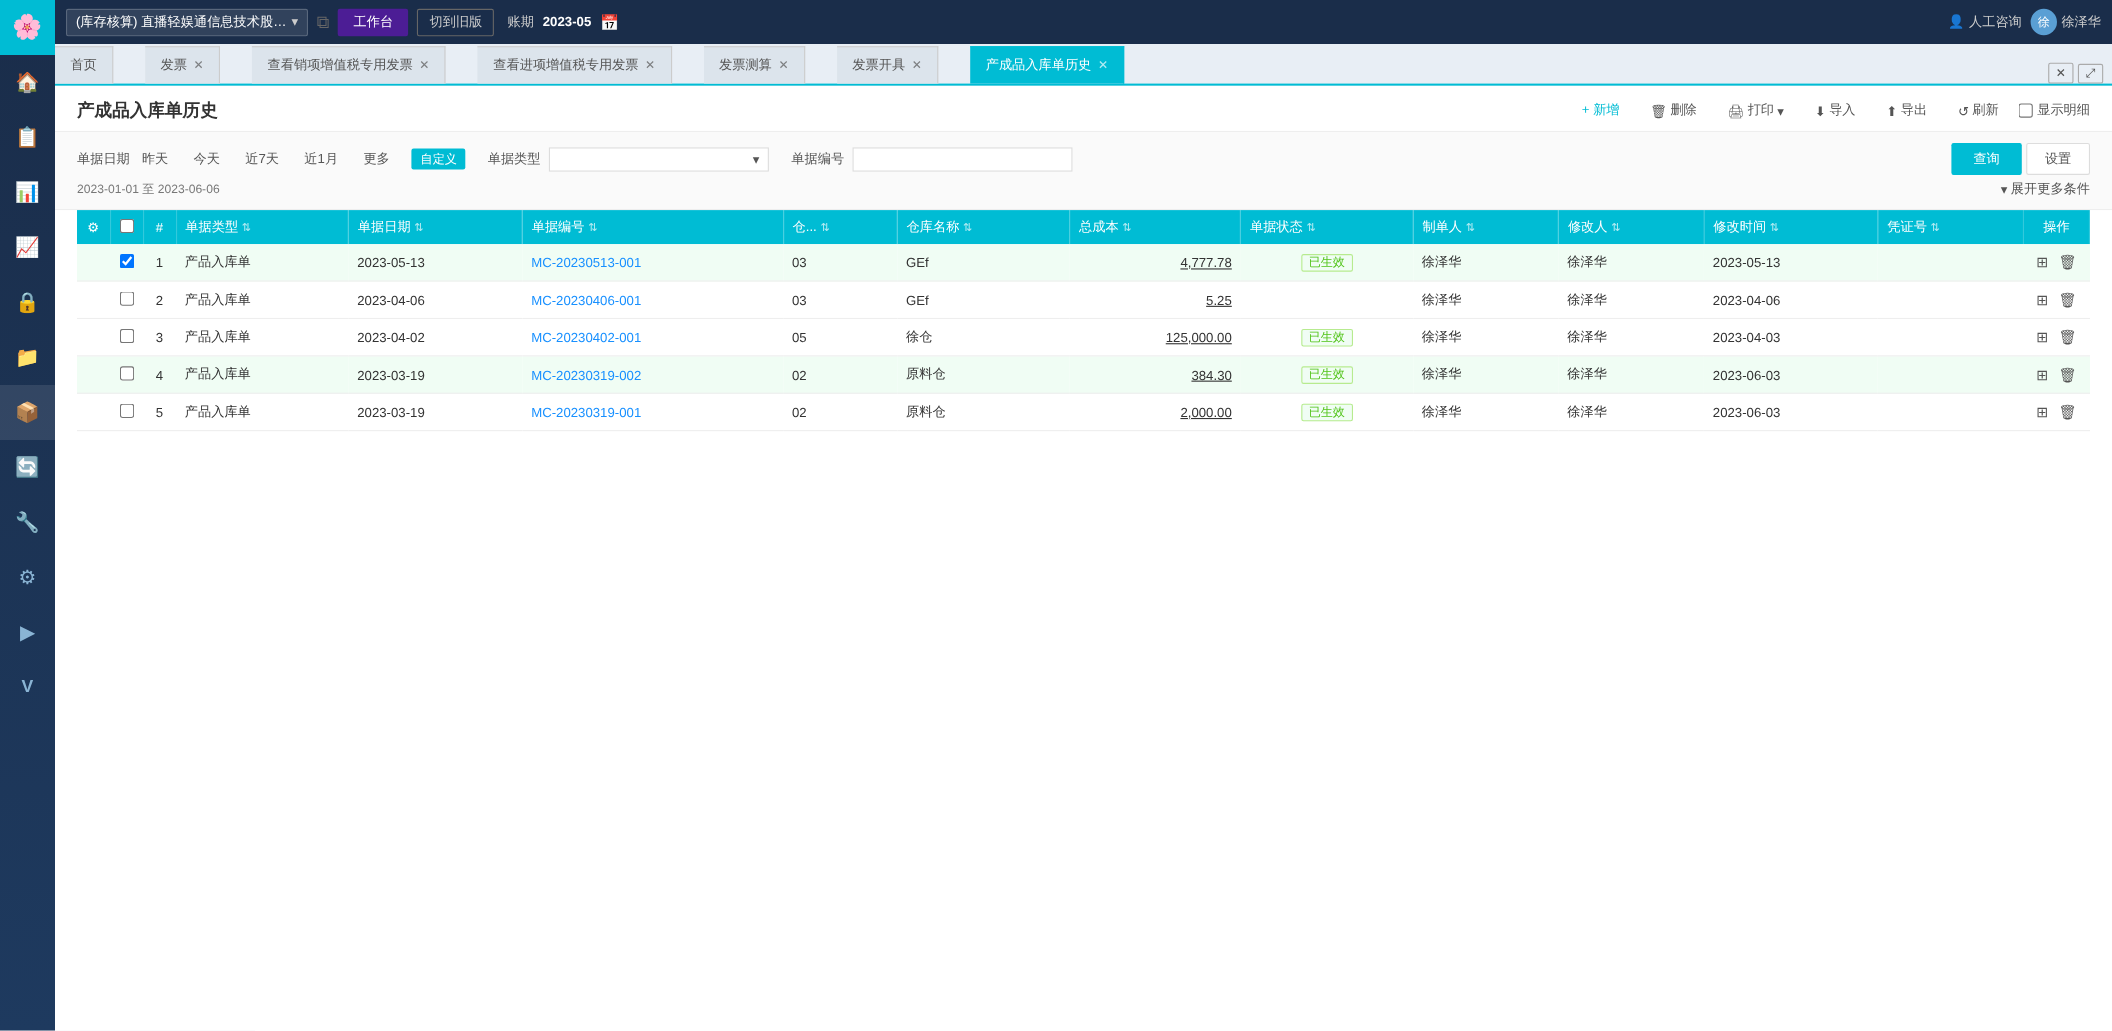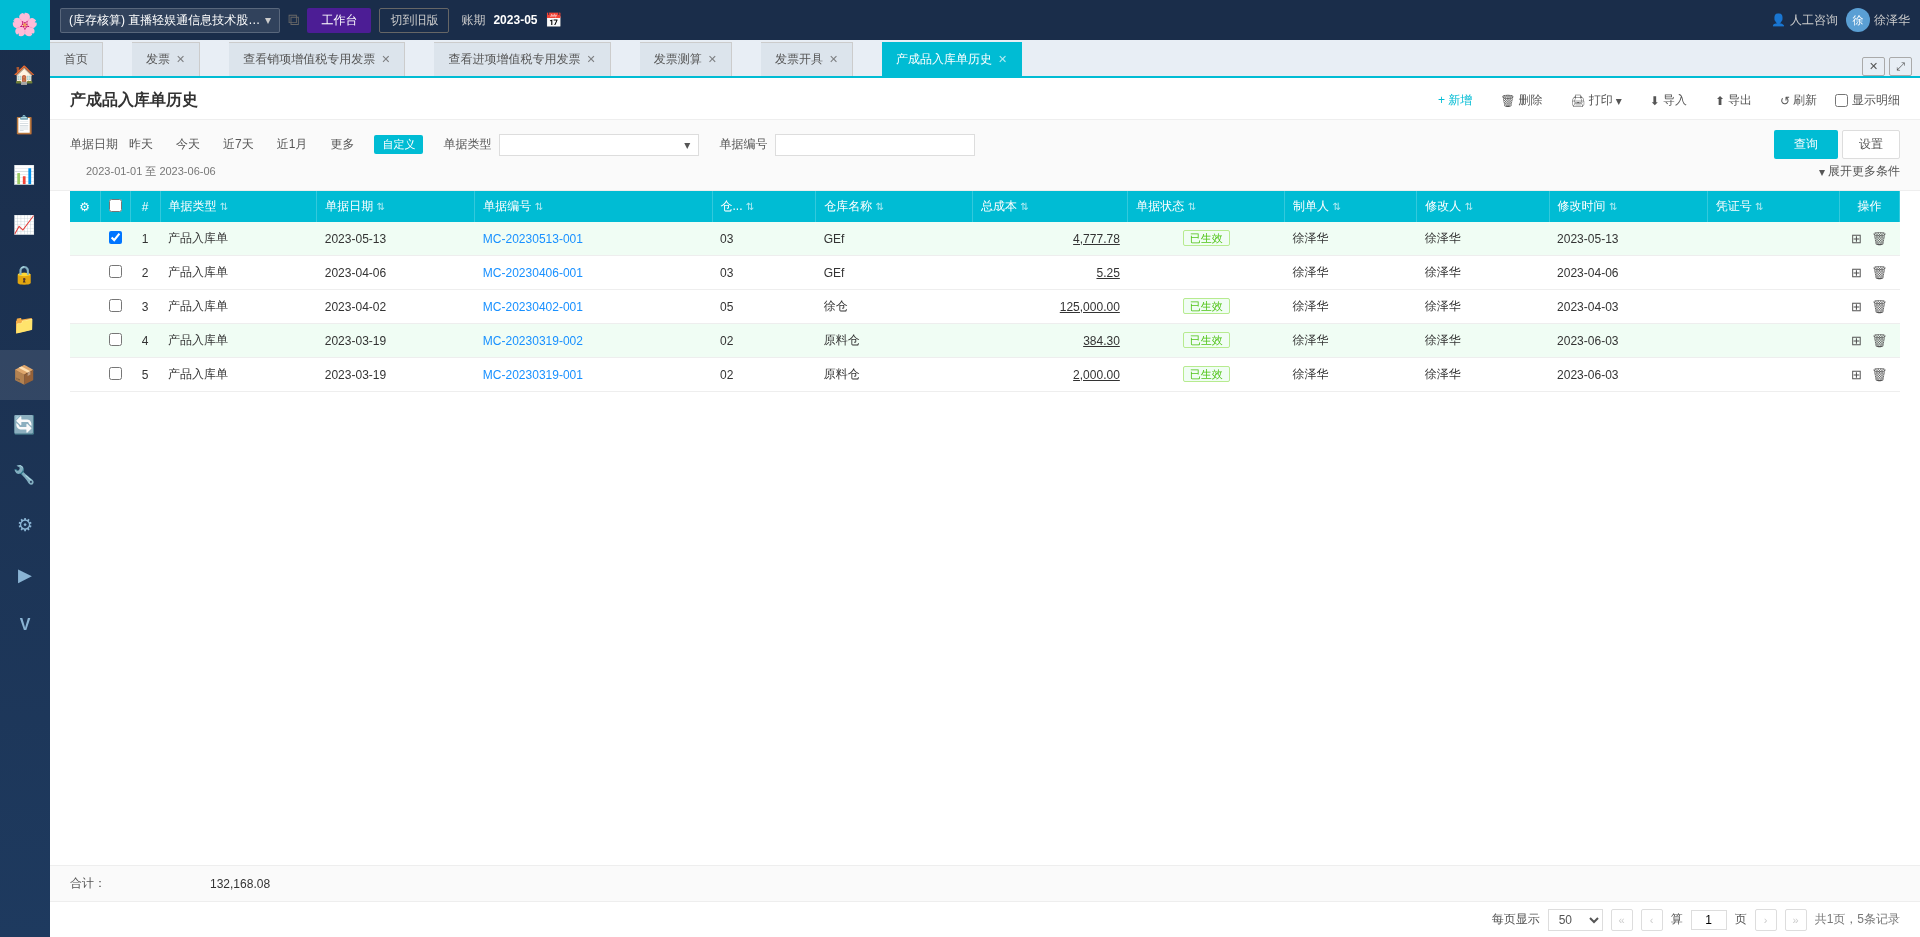--- a/index.html
+++ b/index.html
@@ -614,21 +614,21 @@
         </div>
         <div class="filter-group">
           <span class="filter-label">单据编号</span>
           <input class="filter-input" type="text" style="width: 200px;">
         </div>
         <div class="search-btns">
           <button class="btn-search">查询</button>
           <button class="btn-settings">设置</button>
         </div>
       </div>
-      <div class="filter-row" style="margin-top:4px;margin-left:16px;">
+      <div class="filter-row" style="margin-top:4px;">
         <div class="date-range">2023-01-01 至 2023-06-06</div>
         <div style="flex:1;"></div>
         <div class="expand-more">
           <span>▾</span>
           <span>展开更多条件</span>
         </div>
       </div>
     </div>
 
     <div class="table-area">
@@ -760,36 +760,16 @@
       <td></td>
       <td class="td-center">
         <button class="action-btn" title="查看">⊞</button>
         <button class="action-btn" title="删除">🗑</button>
       </td>
     </tr>
           </tbody>
       </table>
     </div>
 
-    <div class="table-footer">
-      <span class="total-label">合计：</span>
-      <span class="total-value">132,168.08</span>
-    </div>
-
-    <div class="pagination">
-      <span>每页显示</span>
-      <select class="per-page-select">
-        <option>50</option>
-        <option>100</option>
-        <option>200</option>
-      </select>
-      <button class="page-nav-btn disabled">«</button>
-      <button class="page-nav-btn disabled">‹</button>
-      <span>算</span>
-      <input class="page-input" type="text" value="1" style="">
-      <span>页</span>
-      <button class="page-nav-btn disabled">›</button>
-      <button class="page-nav-btn disabled">»</button>
-      <span class="page-total">共1页，5条记录</span>
-    </div>
+
 
   </div>
 </div>
 
 </body></html>

